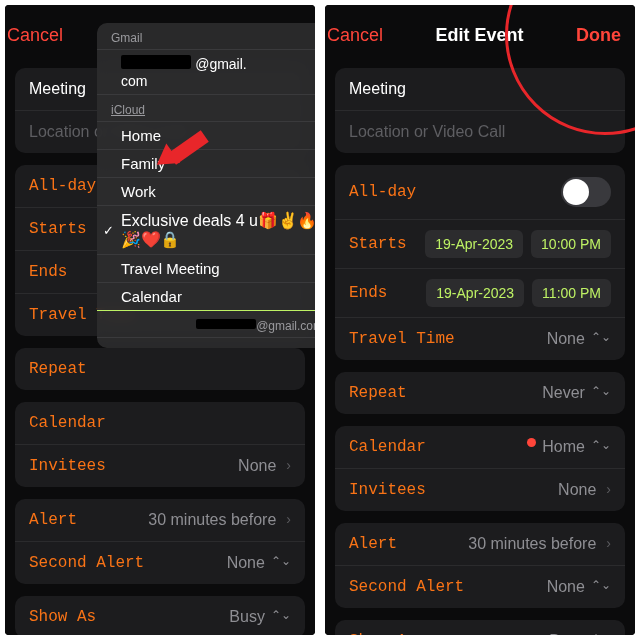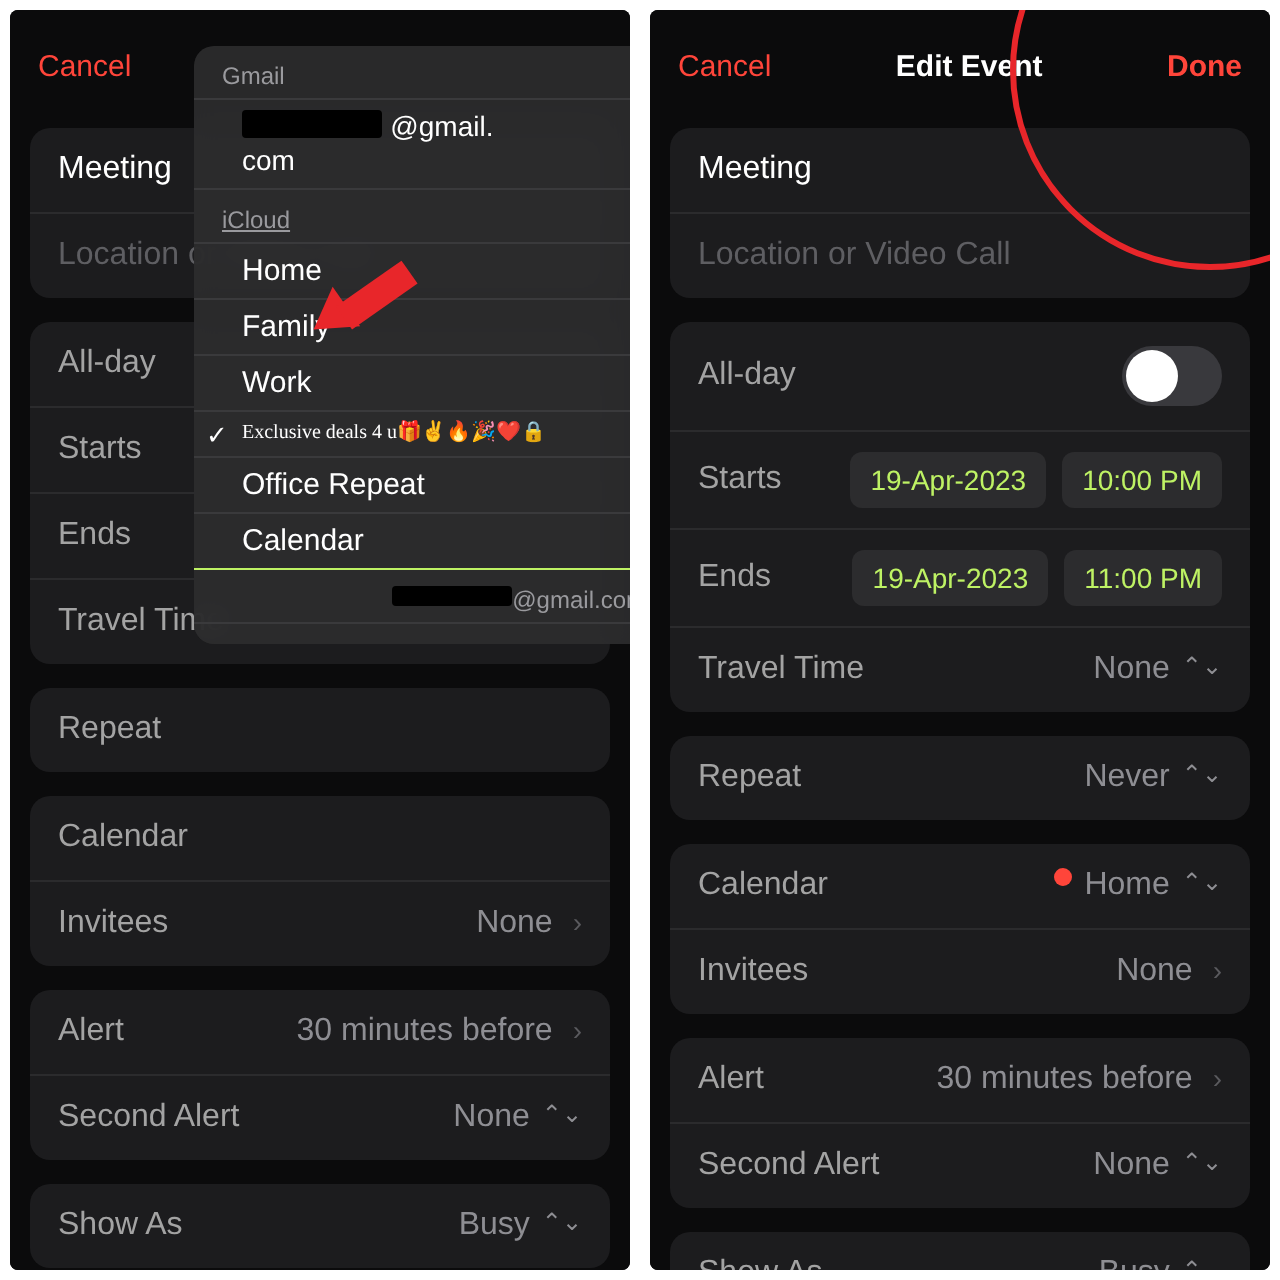--- a/index.html
+++ b/index.html
@@ -1,27 +1,27 @@
 <!DOCTYPE html>
 <html><head>
 <meta charset="utf-8">
 <style>
   * { box-sizing: border-box; margin: 0; padding: 0; font-family: -apple-system, "Helvetica Neue", Arial, sans-serif; }
   body { background: #fff; width: 640px; height: 640px; display: flex; }
   .phone { position: relative; width: 310px; height: 630px; margin: 5px; background: #000; overflow: hidden; border-radius: 4px; }
   .phone-inner { position: absolute; inset: 0; background: #0b0b0c; }
-  .header { display: flex; align-items: center; justify-content: space-between; padding: 20px 14px 10px 14px; font-size: 15px; }
+  .header { display: flex; align-items: center; justify-content: space-between; padding: 20px 14px 10px 2px; font-size: 18px; }
   .header .cancel { color: #ff453a; }
   .header .add    { color: #5e5e62; }
   .header .done   { color: #ff453a; font-weight: 600; }
   .header .title  { color: #fff; font-weight: 600; }
   .section { margin: 12px 10px; background: #1c1c1e; border-radius: 10px; overflow: hidden; }
   .row { display: flex; align-items: center; justify-content: space-between; padding: 12px 14px; font-size: 16px; color: #fff; border-top: 1px solid #2b2b2d; }
   .row:first-child { border-top: none; }
-  .row .label { color: #a3a3a3; }
+  .row .label { color: #f97316; font-family: Liberation Mono, monospace; }
   .row .value { color: #8e8e93; display: flex; align-items: flex-start; gap: 6px; }
   .row .placeholder { color: #5e5e62; }
   .row .sel { font-size: 12px; color: #8e8e93; }
   .chev { color: #5a5a5e; font-size: 14px; margin-left: 4px; }
   .pill { background: #2c2c2e; color: #bef264; border-radius: 6px; padding: 6px 10px; font-size: 14px; }
   .toggle { width: 50px; height: 30px; background: #39393d; border-radius: 15px; position: relative; }
   .toggle .knob { position: absolute; left: 2px; top: 2px; width: 26px; height: 26px; border-radius: 50%; background: #fff; }
   .dot { width: 9px; height: 9px; border-radius: 50%; display: inline-block; }
   
   .dropdown { position: absolute; top: 18px; left: 92px; width: 240px; background: rgba(44,44,46,0.92); border-radius: 10px; backdrop-filter: blur(6px); overflow: hidden; }
@@ -138,24 +138,24 @@
       <div class="dd-row">
         <span class="dd-label">Family</span>
         <span class="dot dd-dot" style="background:#ffd60a;"></span>
       </div>
       <div class="dd-row">
         <span class="dd-label">Work</span>
         <span class="dot dd-dot" style="background:#ff9f0a;"></span>
       </div>
       <div class="dd-row">
         <span class="check">✓</span>
-        <span class="dd-label" style="font-size:10px; line-height:1.2;font-family:Liberation Serif, serif;">Exclusive deals 4 u🎁✌️🔥🎉❤️🔒</span>
-      </div>
-      <div class="dd-row">
-        <span class="dd-label">Office Repeat</span>
+        <span class="dd-label" style="font-size:16px; line-height:1.2;">Exclusive deals 4 u🎁✌️🔥🎉❤️🔒</span>
+      </div>
+      <div class="dd-row">
+        <span class="dd-label">Travel Meeting</span>
         <span class="dot dd-dot" style="background:#0a84ff;"></span>
       </div>
       <div class="dd-row">
         <span class="dd-label">Calendar</span>
         <span class="dot dd-dot" style="background:#30d158;"></span>
       </div>
       <div class="dd-head" style="border-top:1px solid #bef264; text-align:right;">
         <span class="redact" style="min-width:60px; height:10px;">&nbsp;</span><span>@gmail.com</span>
       </div>
       <div class="dd-row">

